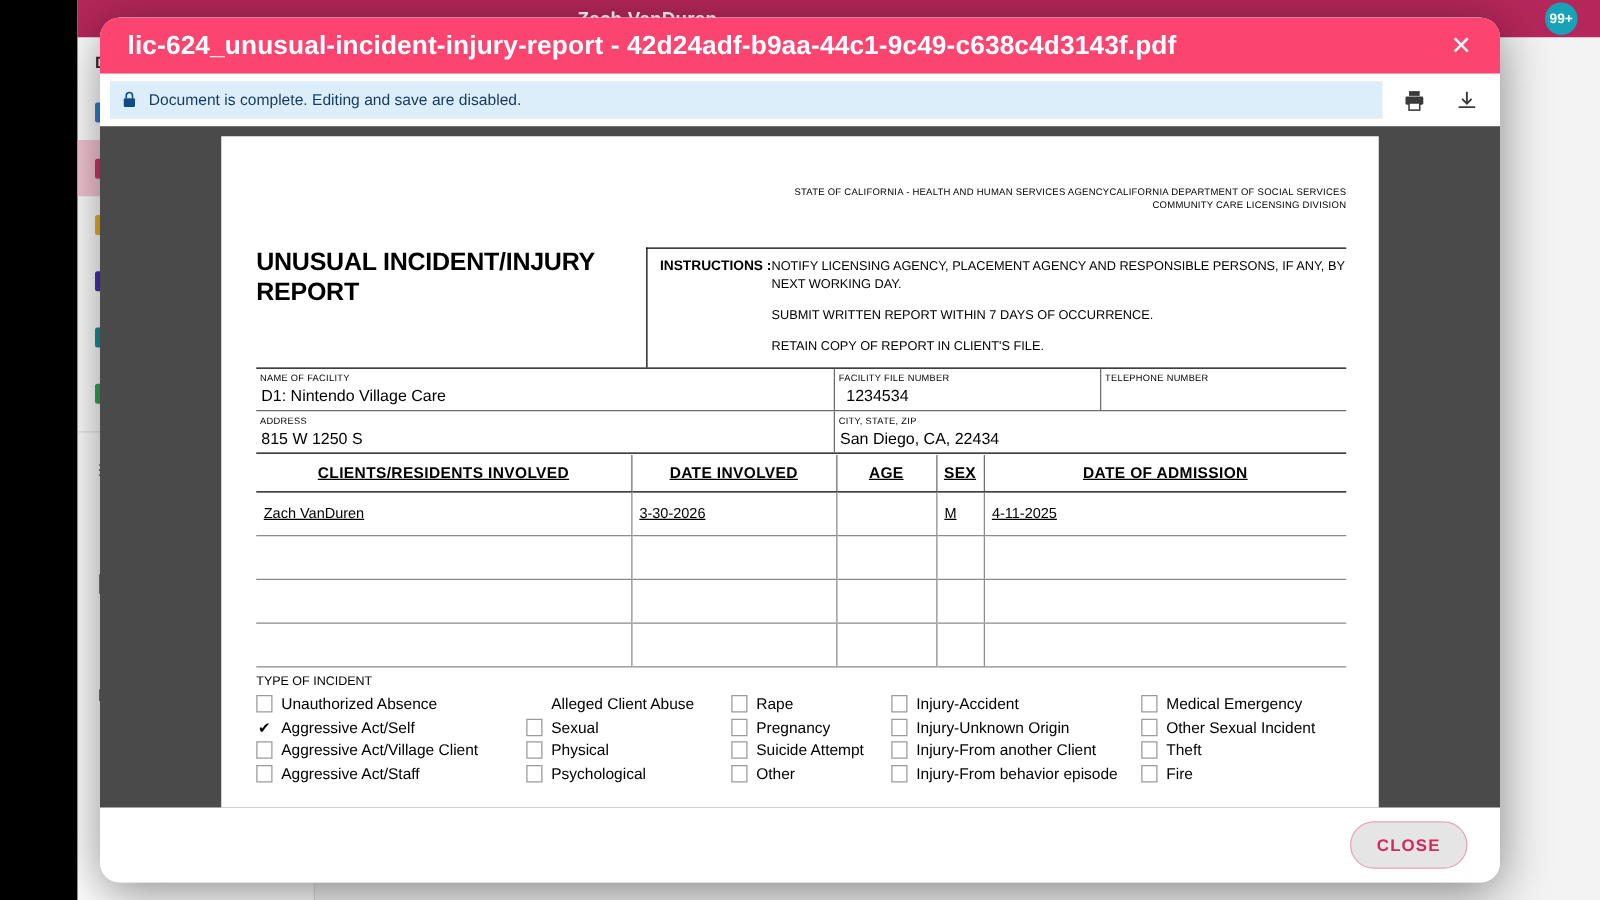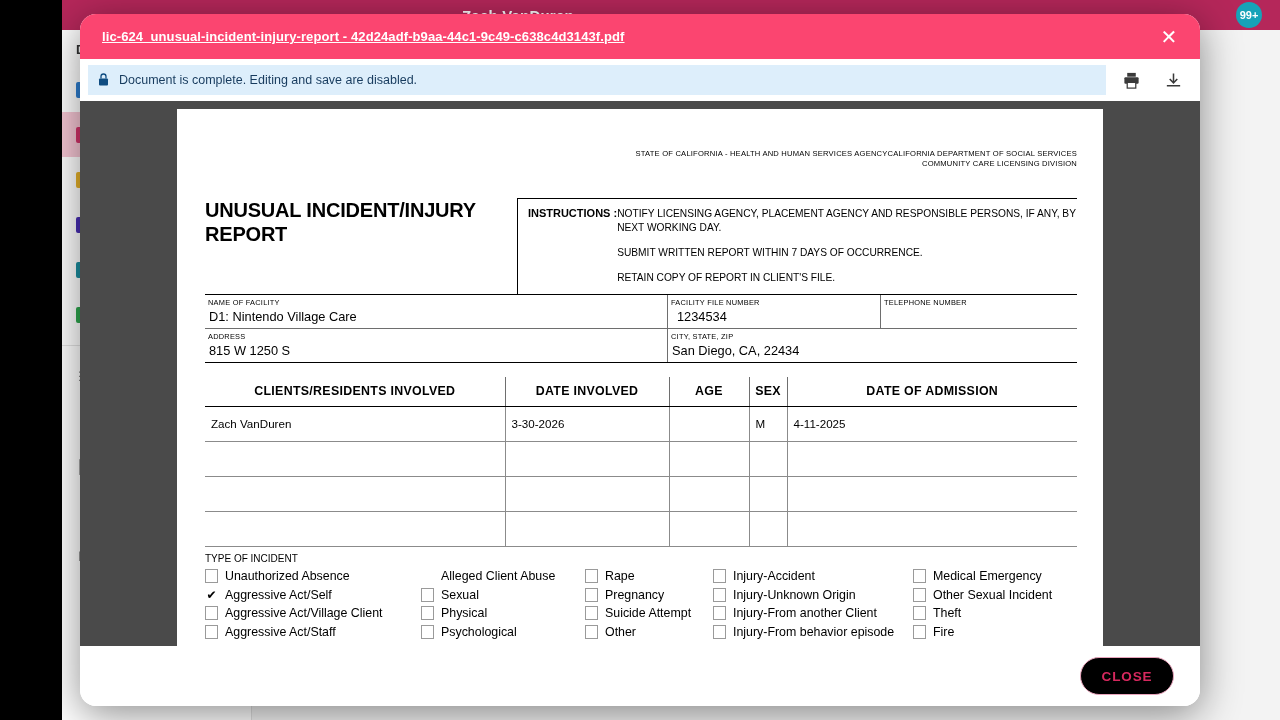--- a/index.html
+++ b/index.html
@@ -65,21 +65,21 @@
     box-shadow: 0 8px 40px rgba(0,0,0,.45);
     overflow: hidden;
     display: flex; flex-direction: column;
   }
   .modal-header {
     height: 45px; flex: 0 0 45px;
     background: #fb4570;
     display: flex; align-items: center; justify-content: space-between;
     padding: 0 18px 0 22px;
   }
-  .modal-title { color:#fff; font-size: 13px; font-weight: bold; letter-spacing: .1px; text-decoration: underline; }
+  .modal-title { color:#fff; font-size: 21px; font-weight: bold; letter-spacing: .1px; }
   .modal-close {
     color: #fff; font-size: 20px; line-height: 1; cursor: pointer;
     width: 26px; height: 26px; display:flex; align-items:center; justify-content:center;
     font-weight: 300;
   }
 
   .notice-bar {
     height: 42px; flex: 0 0 42px; background:#ffffff;
     display: flex; align-items: center; padding: 0 10px 0 8px; gap: 8px;
   }
@@ -101,21 +101,21 @@
     position: absolute; left: 97px; top: 8px;
     width: 926px; height: 560px;
     background: #ffffff;
   }
   .modal-footer {
     height: 60px; flex: 0 0 60px; background:#ffffff;
     display:flex; align-items:center; justify-content:flex-end; padding-right: 26px;
   }
   .close-btn {
     min-width: 94px; height: 38px; border-radius: 20px;
-    border: 1px solid #e8a3bb; background:#000000;
+    border: 1px solid #e8a3bb; background:#e5e5e5;
     color:#d6285e; font-size: 13.5px; font-weight: bold; letter-spacing: .9px;
     display:flex; align-items:center; justify-content:center; cursor:pointer;
   }
 
   
   .form { position: absolute; left: 28px; top: 40px; width: 872px; color:#000; }
   .agency-row { display:flex; justify-content:flex-end; font-size: 7.6px; letter-spacing:.2px; }
   .agency-right { text-align: right; line-height: 1.35; }
 
   .title-block { display:flex; margin-top: 28px; border-bottom: 1.3px solid #000; }
@@ -129,21 +129,21 @@
   .instr-body { font-size: 10.2px; line-height: 1.45; }
   .instr-body p { margin-bottom: 10px; }
   .instr-body p:last-child { margin-bottom: 0; }
 
   .fld-row { display:flex; border-bottom: 1px solid #6e6e6e; }
   .fld { padding: 3px 0 4px 3px; border-left: 1px solid #6e6e6e; }
   .fld:first-child { border-left: none; }
   .fld-lbl { font-size: 7.4px; letter-spacing:.25px; }
   .fld-val { font-size: 12.8px; margin-top: 2px; padding-left: 1px; }
 
-  table.residents { width: 100%; border-collapse: collapse; margin-top: 14px; }
+  table.residents { width: 100%; border-collapse: collapse; margin-top: 1px; text-decoration: underline; }
   table.residents th {
     font-size: 12.4px; font-weight: bold; letter-spacing: .3px;
     padding: 7px 2px 8px; border-bottom: 1.6px solid #000;
     border-left: 1px solid #6e6e6e;
   }
   table.residents th:first-child { border-left: none; }
   table.residents td {
     font-size: 11.6px; height: 35px; padding: 3px 6px;
     border-bottom: 1px solid #8b8b8b; border-left: 1px solid #8b8b8b;
     vertical-align: middle;

